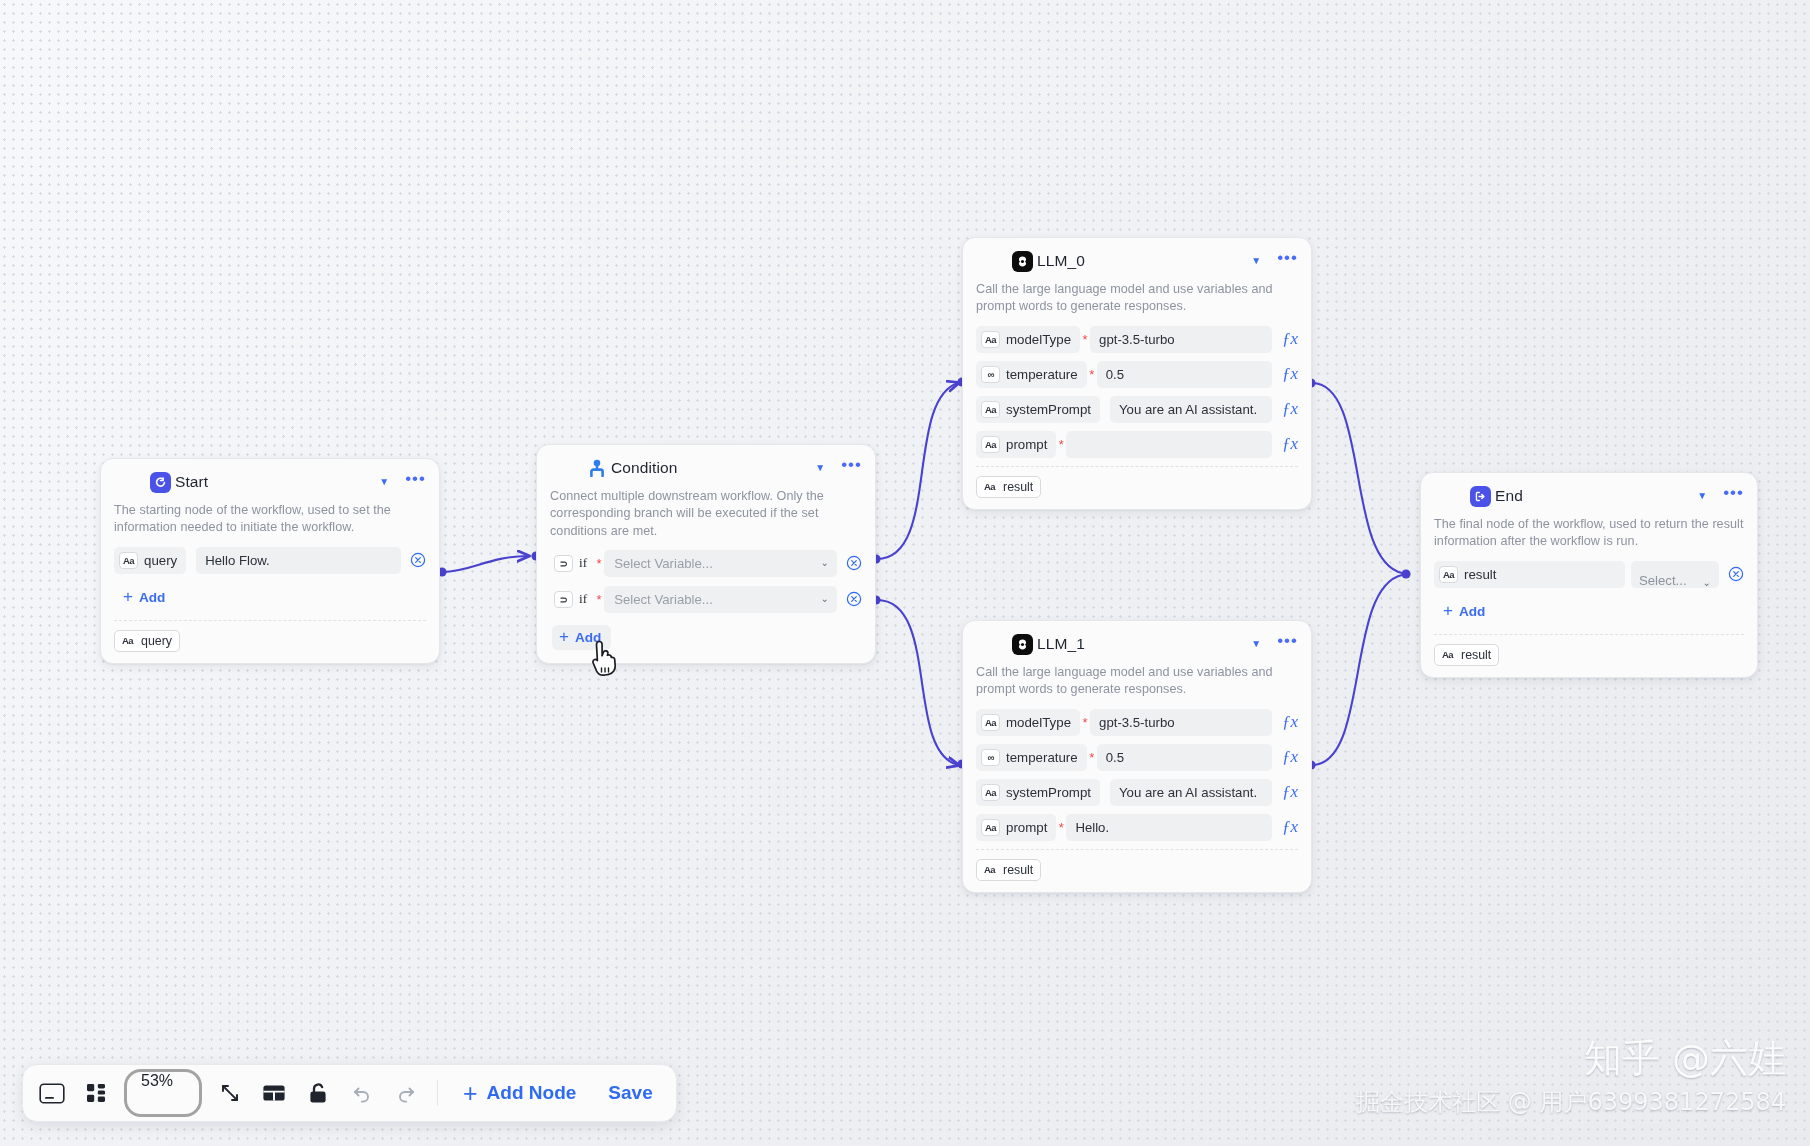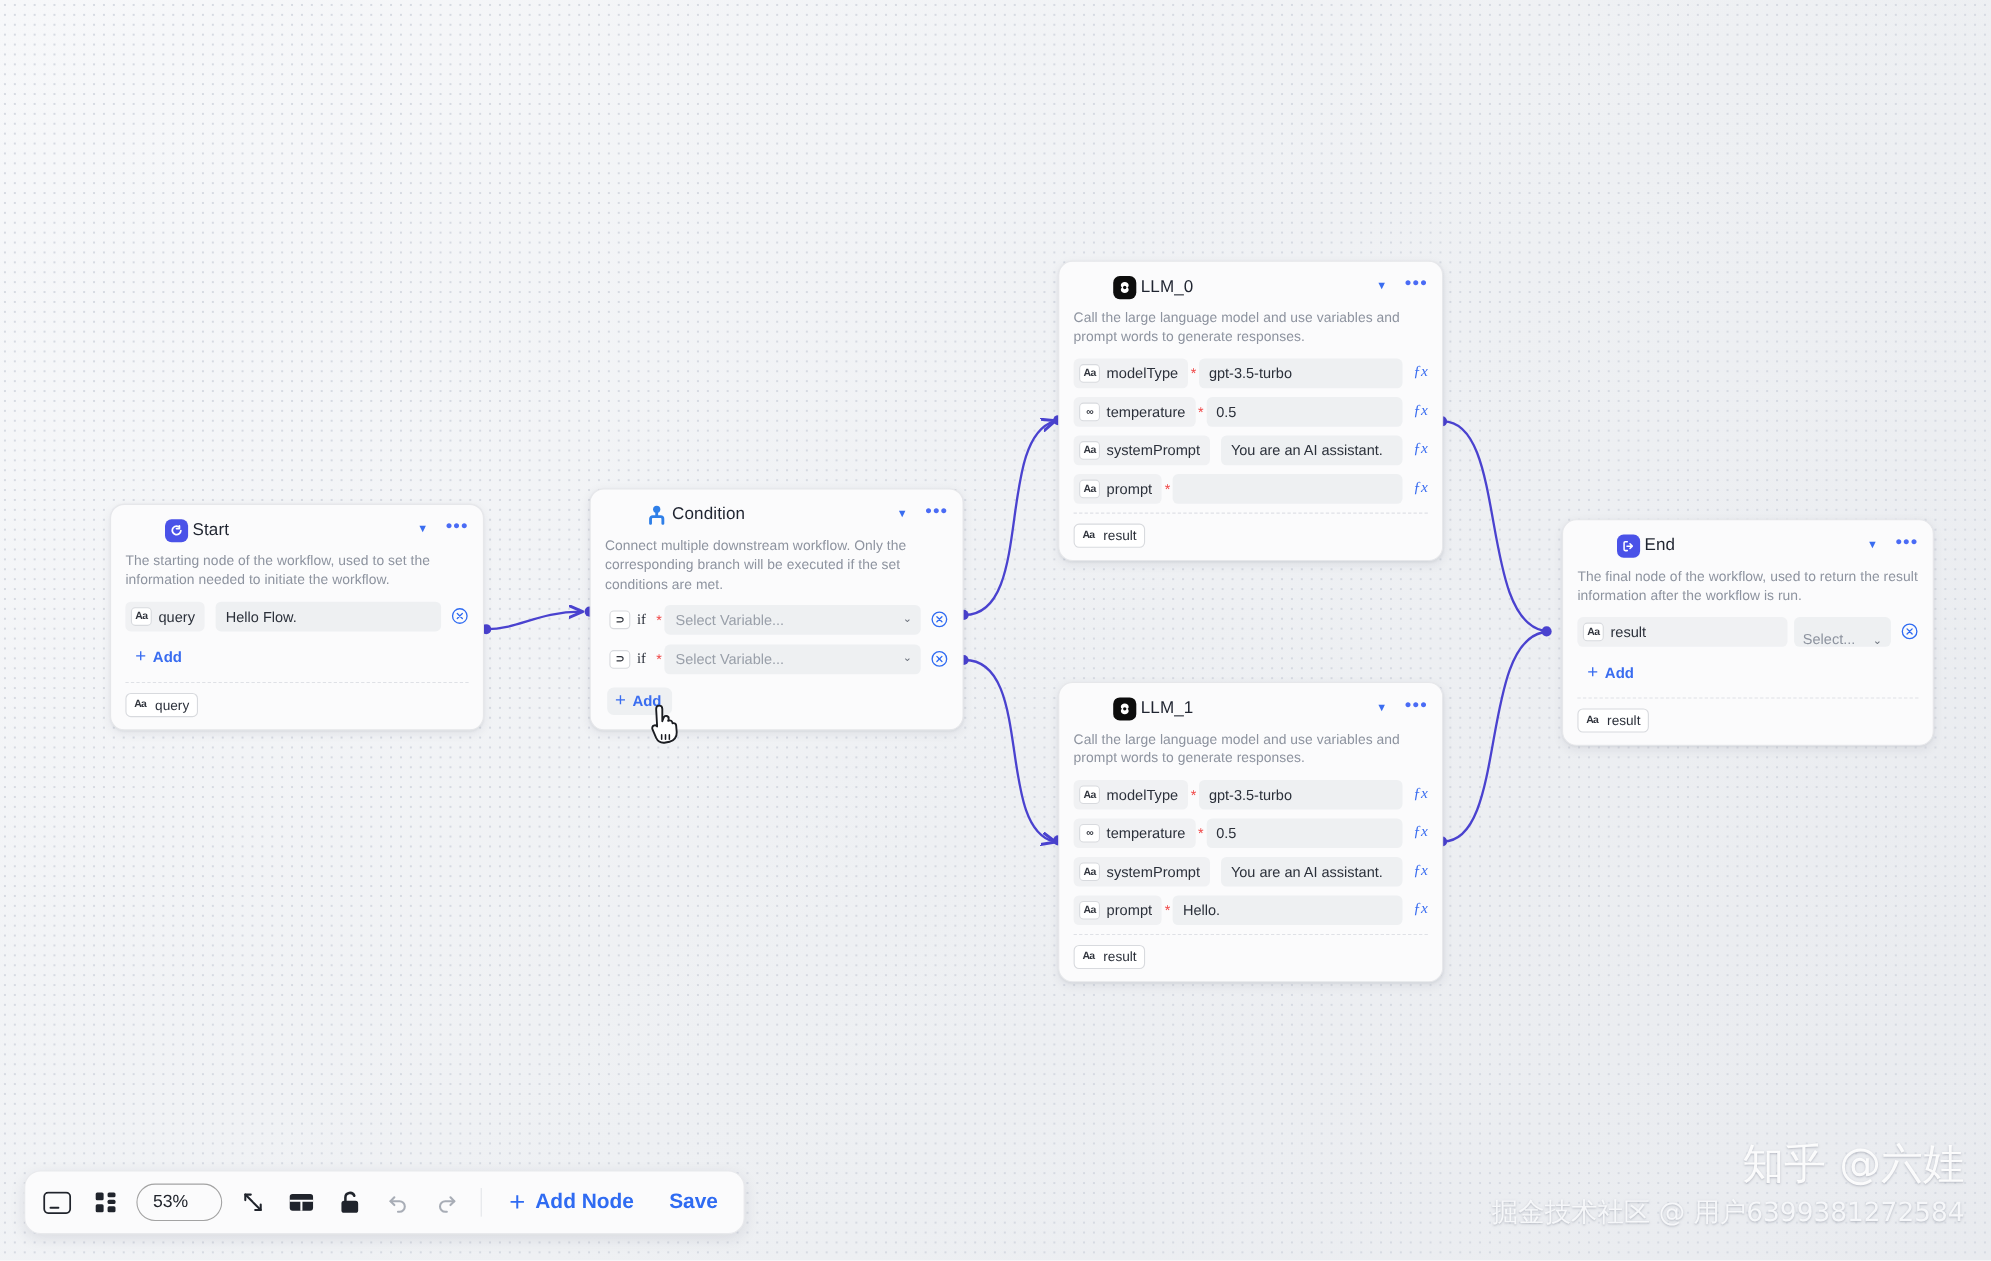--- a/index.html
+++ b/index.html
@@ -84,21 +84,21 @@
   .fname { font-size: 13.3px; color: #2b303a; white-space: nowrap; }
   .req { color: #f04a4a; font-size: 13px; width: 10px; text-align: center; flex: 0 0 auto; }
   .fval {
     background: #eef0f2; border-radius: 5px; height: 27px;
     display: flex; align-items: center; padding: 0 9px;
     font-size: 13.2px; color: #2b303a;
     flex: 1 1 auto; min-width: 0;
     white-space: nowrap; overflow: hidden;
   }
   .fx {
-    font-size: 14px; color: #3a6df0; flex: 0 0 auto;
+    font-size: 17px; color: #3a6df0; flex: 0 0 auto;
     margin-left: 10px; font-style: italic;
     font-family: "Liberation Serif", serif; cursor: pointer;
   }
   .xbtn {
     flex: 0 0 auto; margin-left: 9px; cursor: pointer;
     width: 16px; height: 16px;
   }
   .add-btn {
     display: inline-flex; align-items: center; gap: 6px;
     color: #3a6df0; font-size: 13.6px; font-weight: 600;
@@ -144,22 +144,22 @@
     border: 1px solid #e8e9ec;
     box-shadow: 0 4px 14px rgba(25,30,60,.10);
     padding: 0 7px;
   }
   .tb-btn {
     width: 44px; height: 40px; display: flex;
     align-items: center; justify-content: center;
     border-radius: 8px; cursor: pointer;
   }
   .zoom-box {
-    height: 34px; min-width: 78px; border: 1px solid #a3a3a3;
-    border-radius: 17px; display: flex; align-items: center;
+    height: 48px; min-width: 78px; border: 3px solid #a3a3a3;
+    border-radius: 17px; display: flex; align-items: flex-start;
     padding: 0 14px; font-size: 16px; color: #20242c;
     margin: 0 6px; cursor: pointer;
   }
   .tb-sep { width: 1px; height: 26px; background: #e3e5e9; margin: 0 9px; }
   .tb-action {
     display: flex; align-items: center; gap: 9px;
     color: #2f6bf2; font-size: 19px; font-weight: 700;
     padding: 0 16px; height: 40px; cursor: pointer;
     white-space: nowrap;
   }

